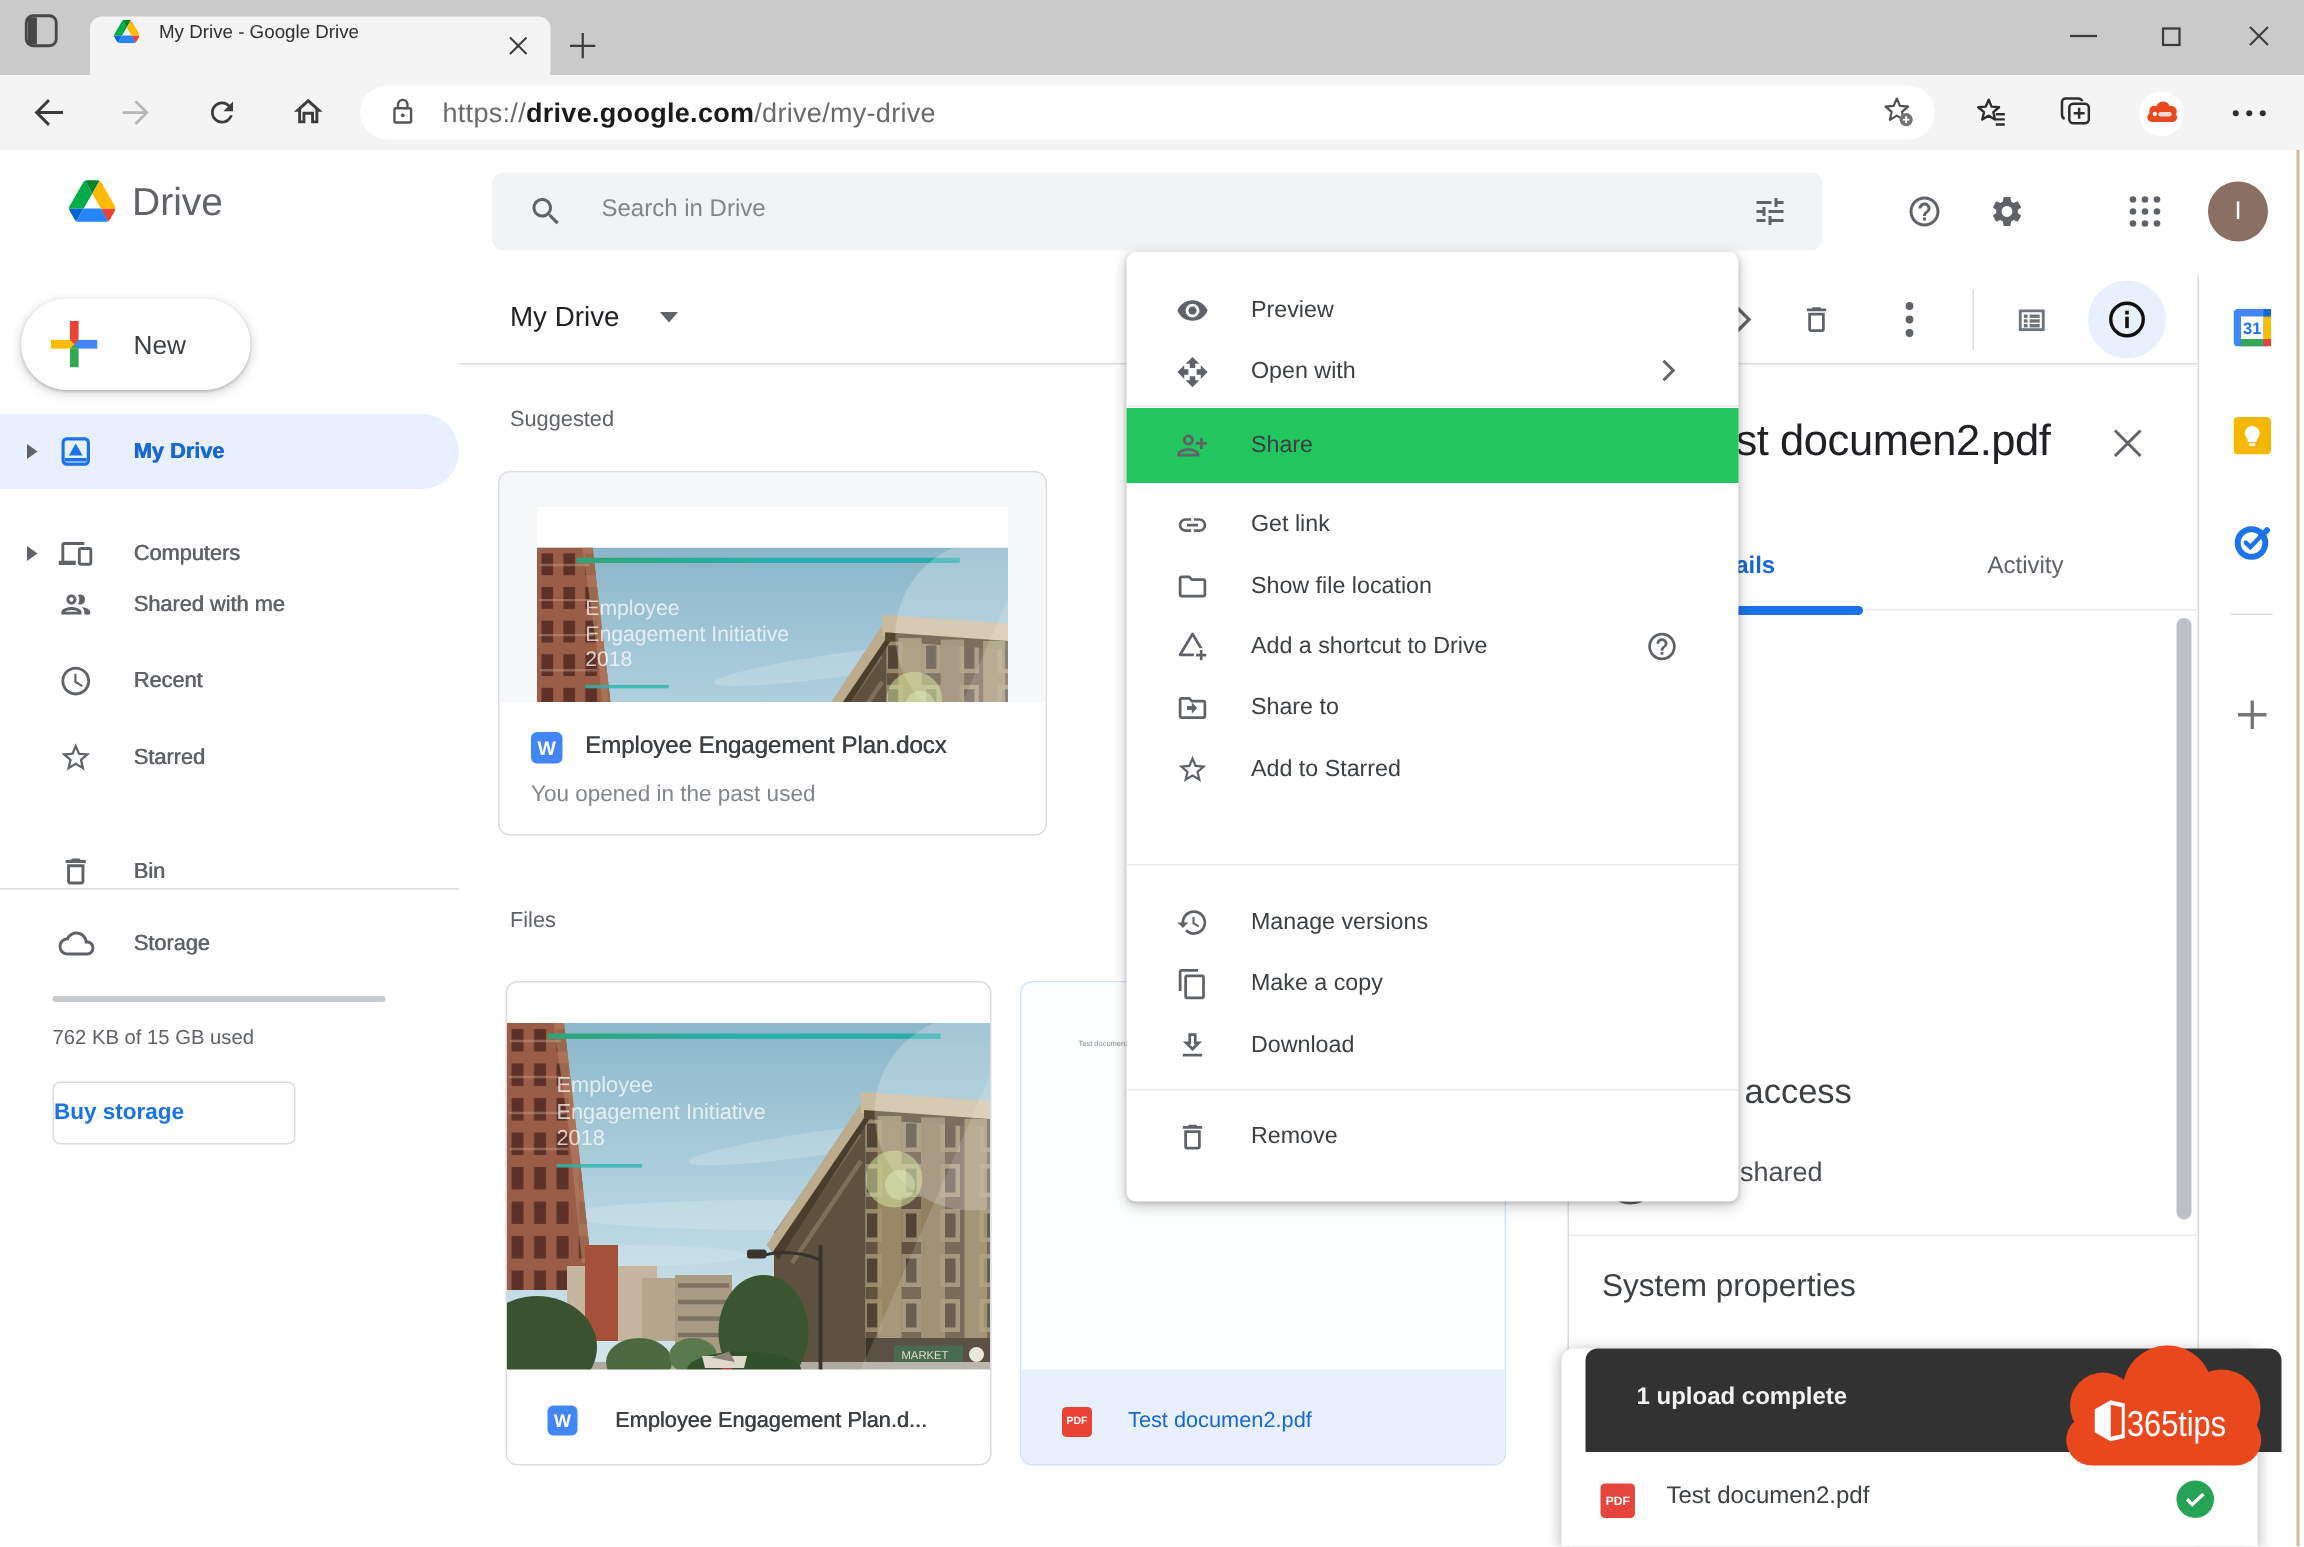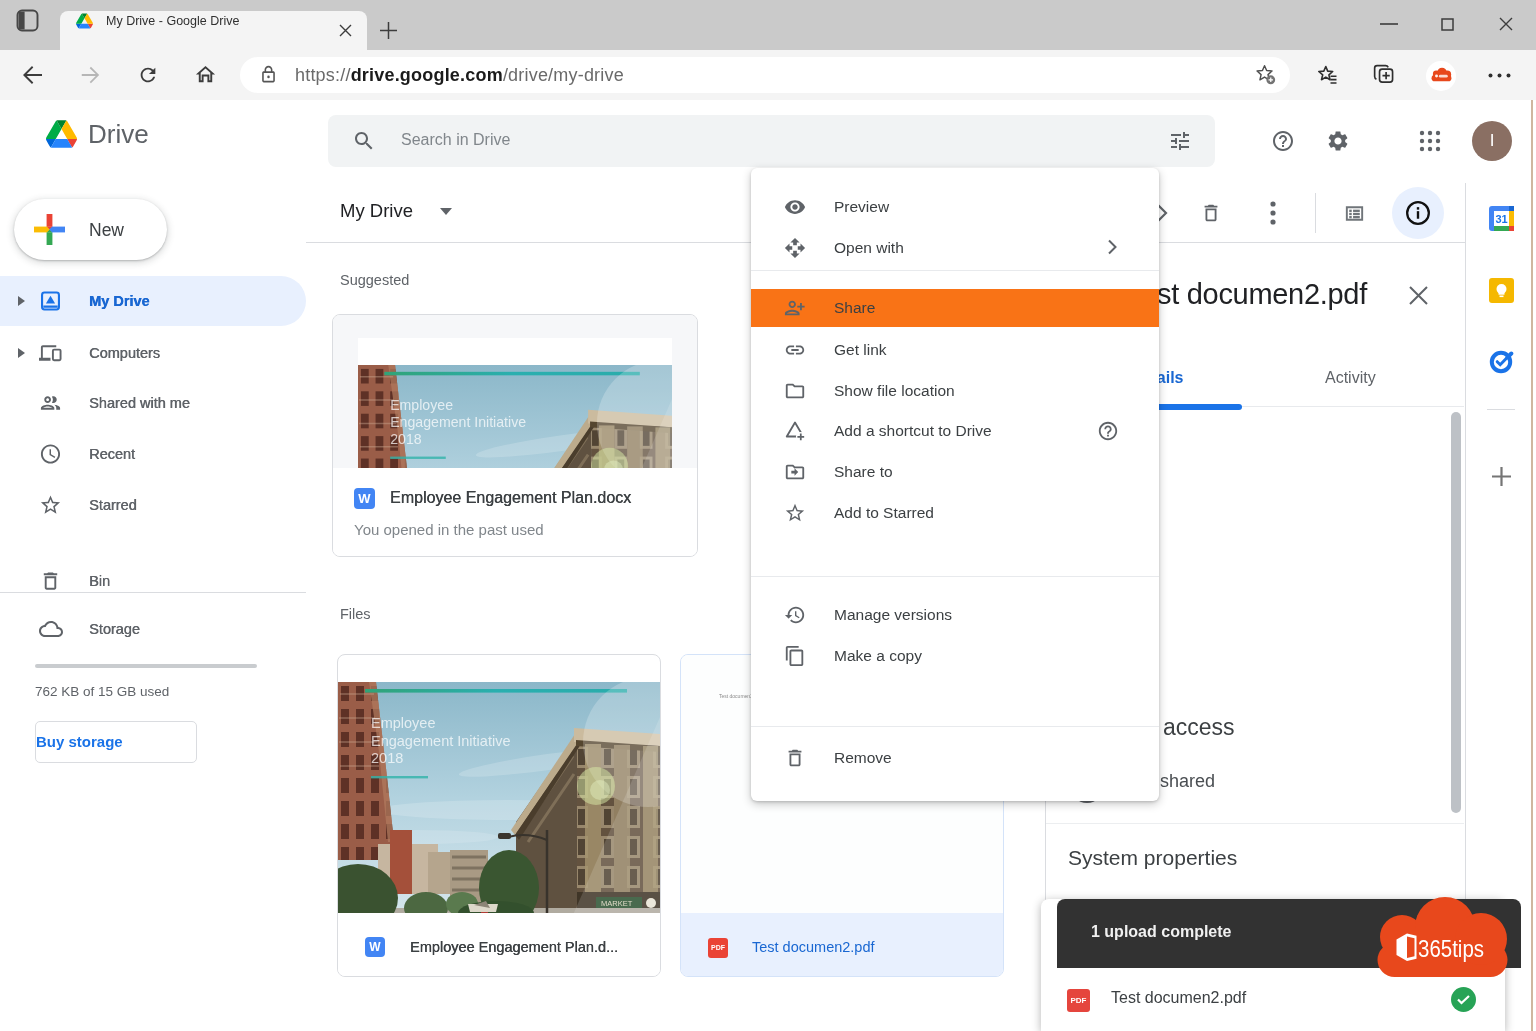--- a/index.html
+++ b/index.html
@@ -213,21 +213,21 @@
 
 <div class="abs navrow" style="top:276px;color:#1967d2">
  <span class="tri"></span>
  <svg class="ic" width="23" height="23" viewBox="0 0 24 24">
       <rect x="3.2" y="3.2" width="17.6" height="17.6" rx="2.5" fill="none" stroke="#1a73e8" stroke-width="2.2"></rect>
       <path d="M12 6.4l4.8 8.3H7.2z" fill="#1a73e8"></path>
       <path d="M4.5 17.8h15" stroke="#1a73e8" stroke-width="2.4"></path>
     </svg>
  <span class="lbl" style="font-weight:700">My Drive</span>
 </div>
-<div class="abs navrow" style="top:328px">
+<div class="abs navrow" style="top:344px">
  <span class="tri"></span>
  <svg class="ic" width="23" height="23" viewBox="0 0 24 24">
       <path d="M4 6h14V4H4c-1.1 0-2 .9-2 2v11H0v3h12v-3H4V6z" fill="#5f6368"></path>
       <rect x="14.5" y="8.5" width="8" height="11" rx="1.2" fill="none" stroke="#5f6368" stroke-width="2"></rect>
     </svg>
  <span class="lbl">Computers</span>
 </div>
 <div class="abs navrow" style="top:378px">
  <svg class="ic" width="23" height="23" viewBox="0 0 24 24">
       <path d="M9 13.75c-2.34 0-7 1.17-7 3.5V19h14v-1.75c0-2.33-4.66-3.5-7-3.5zM4.34 17c.84-.58 2.87-1.25 4.66-1.25s3.82.67 4.66 1.25H4.34zM9 12c1.93 0 3.5-1.57 3.5-3.5S10.93 5 9 5 5.5 6.57 5.5 8.5 7.07 12 9 12zm0-5c.83 0 1.5.67 1.5 1.5S9.83 10 9 10s-1.5-.67-1.5-1.5S8.17 7 9 7zm7.04 6.81c1.16.84 1.96 1.96 1.96 3.44V19h4v-1.75c0-2.02-3.5-3.17-5.96-3.44zM15 12c1.93 0 3.5-1.57 3.5-3.5S16.93 5 15 5c-.54 0-1.04.13-1.5.35.63.89 1 1.98 1 3.15s-.37 2.26-1 3.15c.46.22.96.35 1.5.35z" fill="#5f6368"></path>
@@ -456,21 +456,21 @@
  <div class="mrow" style="top:60px">
   <svg class="mic" width="22" height="22" viewBox="0 0 24 24">
         <path d="M10 9h4V6h3l-5-5-5 5h3v3zm-1 1H6V7l-5 5 5 5v-3h3v-4zm14 2l-5-5v3h-3v4h3v3l5-5zm-9 3h-4v3H7l5 5 5-5h-3v-3z" fill="#5f6368"></path>
       </svg>
   <span class="mlbl">Open with</span>
   <svg class="abs" style="right:42px;top:11px" width="9" height="16" viewBox="0 0 9 16">
         <path d="M1 1.5l6.5 6.5L1 14.5" stroke="#5f6368" stroke-width="2" fill="none"></path>
       </svg>
  </div>
  <div class="mdiv" style="top:102px"></div>
- <div class="mrow" style="top:121px;height:38px;background:#f97316">
+ <div class="mrow" style="top:104px;height:50px;background:#22c55e">
   <svg class="mic" width="22" height="22" viewBox="0 0 24 24">
         <path d="M9 12c2.2 0 4-1.8 4-4s-1.8-4-4-4-4 1.8-4 4 1.8 4 4 4zm0-6c1.1 0 2 .9 2 2s-.9 2-2 2-2-.9-2-2 .9-2 2-2zm0 8c-2.7 0-8 1.3-8 4v2h16v-2c0-2.7-5.3-4-8-4zm-5.9 4c.2-.7 3.2-2 5.9-2s5.7 1.3 5.9 2H3.1zM19.5 9.5V6.5h-2v3h-3v2h3v3h2v-3h3v-2h-3z" fill="#5f6368"></path>
       </svg>
   <span class="mlbl">Share</span>
  </div>
  <div class="mrow" style="top:162px">
   <svg class="mic" width="22" height="22" viewBox="0 0 24 24">
         <path d="M3.9 12c0-1.71 1.39-3.1 3.1-3.1h4V7H7c-2.76 0-5 2.24-5 5s2.24 5 5 5h4v-1.9H7c-1.71 0-3.1-1.39-3.1-3.1zM8 13h8v-2H8v2zm9-6h-4v1.9h4c1.71 0 3.1 1.39 3.1 3.1s-1.39 3.1-3.1 3.1h-4V17h4c2.76 0 5-2.24 5-5s-2.24-5-5-5z" fill="#5f6368"></path>
       </svg>
   <span class="mlbl">Get link</span>
@@ -506,20 +506,26 @@
   <svg class="mic" width="22" height="22" viewBox="0 0 24 24">
         <path d="M13 3c-4.97 0-9 4.03-9 9H1l3.89 3.89.07.14L9 12H6c0-3.87 3.13-7 7-7s7 3.13 7 7-3.13 7-7 7c-1.93 0-3.68-.79-4.94-2.06l-1.42 1.42C8.27 19.99 10.51 21 13 21c4.97 0 9-4.03 9-9s-4.03-9-9-9zm-1 5v5l4.28 2.54.72-1.21-3.5-2.08V8H12z" fill="#5f6368"></path>
       </svg>
   <span class="mlbl">Manage versions</span>
  </div>
  <div class="mrow" style="top:468px">
   <svg class="mic" width="22" height="22" viewBox="0 0 24 24">
         <path d="M16 1H4c-1.1 0-2 .9-2 2v14h2V3h12V1zm3 4H8c-1.1 0-2 .9-2 2v14c0 1.1.9 2 2 2h11c1.1 0 2-.9 2-2V7c0-1.1-.9-2-2-2zm0 16H8V7h11v14z" fill="#5f6368"></path>
       </svg>
   <span class="mlbl">Make a copy</span>
+ </div>
+ <div class="mrow" style="top:509px">
+  <svg class="mic" width="22" height="22" viewBox="0 0 24 24">
+        <path d="M19 9h-4V3H9v6H5l7 7 7-7zm-8 2V5h2v6h1.17L12 13.17 9.83 11H11zm-6 7h14v2H5v-2z" fill="#5f6368"></path>
+      </svg>
+  <span class="mlbl">Download</span>
  </div>
  <div class="mdiv" style="top:558px"></div>
  <div class="mrow" style="top:570px">
   <svg class="mic" width="22" height="22" viewBox="0 0 24 24">
         <path d="M16 9v10H8V9h8m-1.5-6h-5l-1 1H5v2h14V4h-3.5l-1-1zM18 7H6v12c0 1.1.9 2 2 2h8c1.1 0 2-.9 2-2V7z" fill="#5f6368"></path>
       </svg>
   <span class="mlbl">Remove</span>
  </div>
 </div>
 <div class="abs" style="left:1097px;top:420px;width:22px;height:22px;z-index:51">

